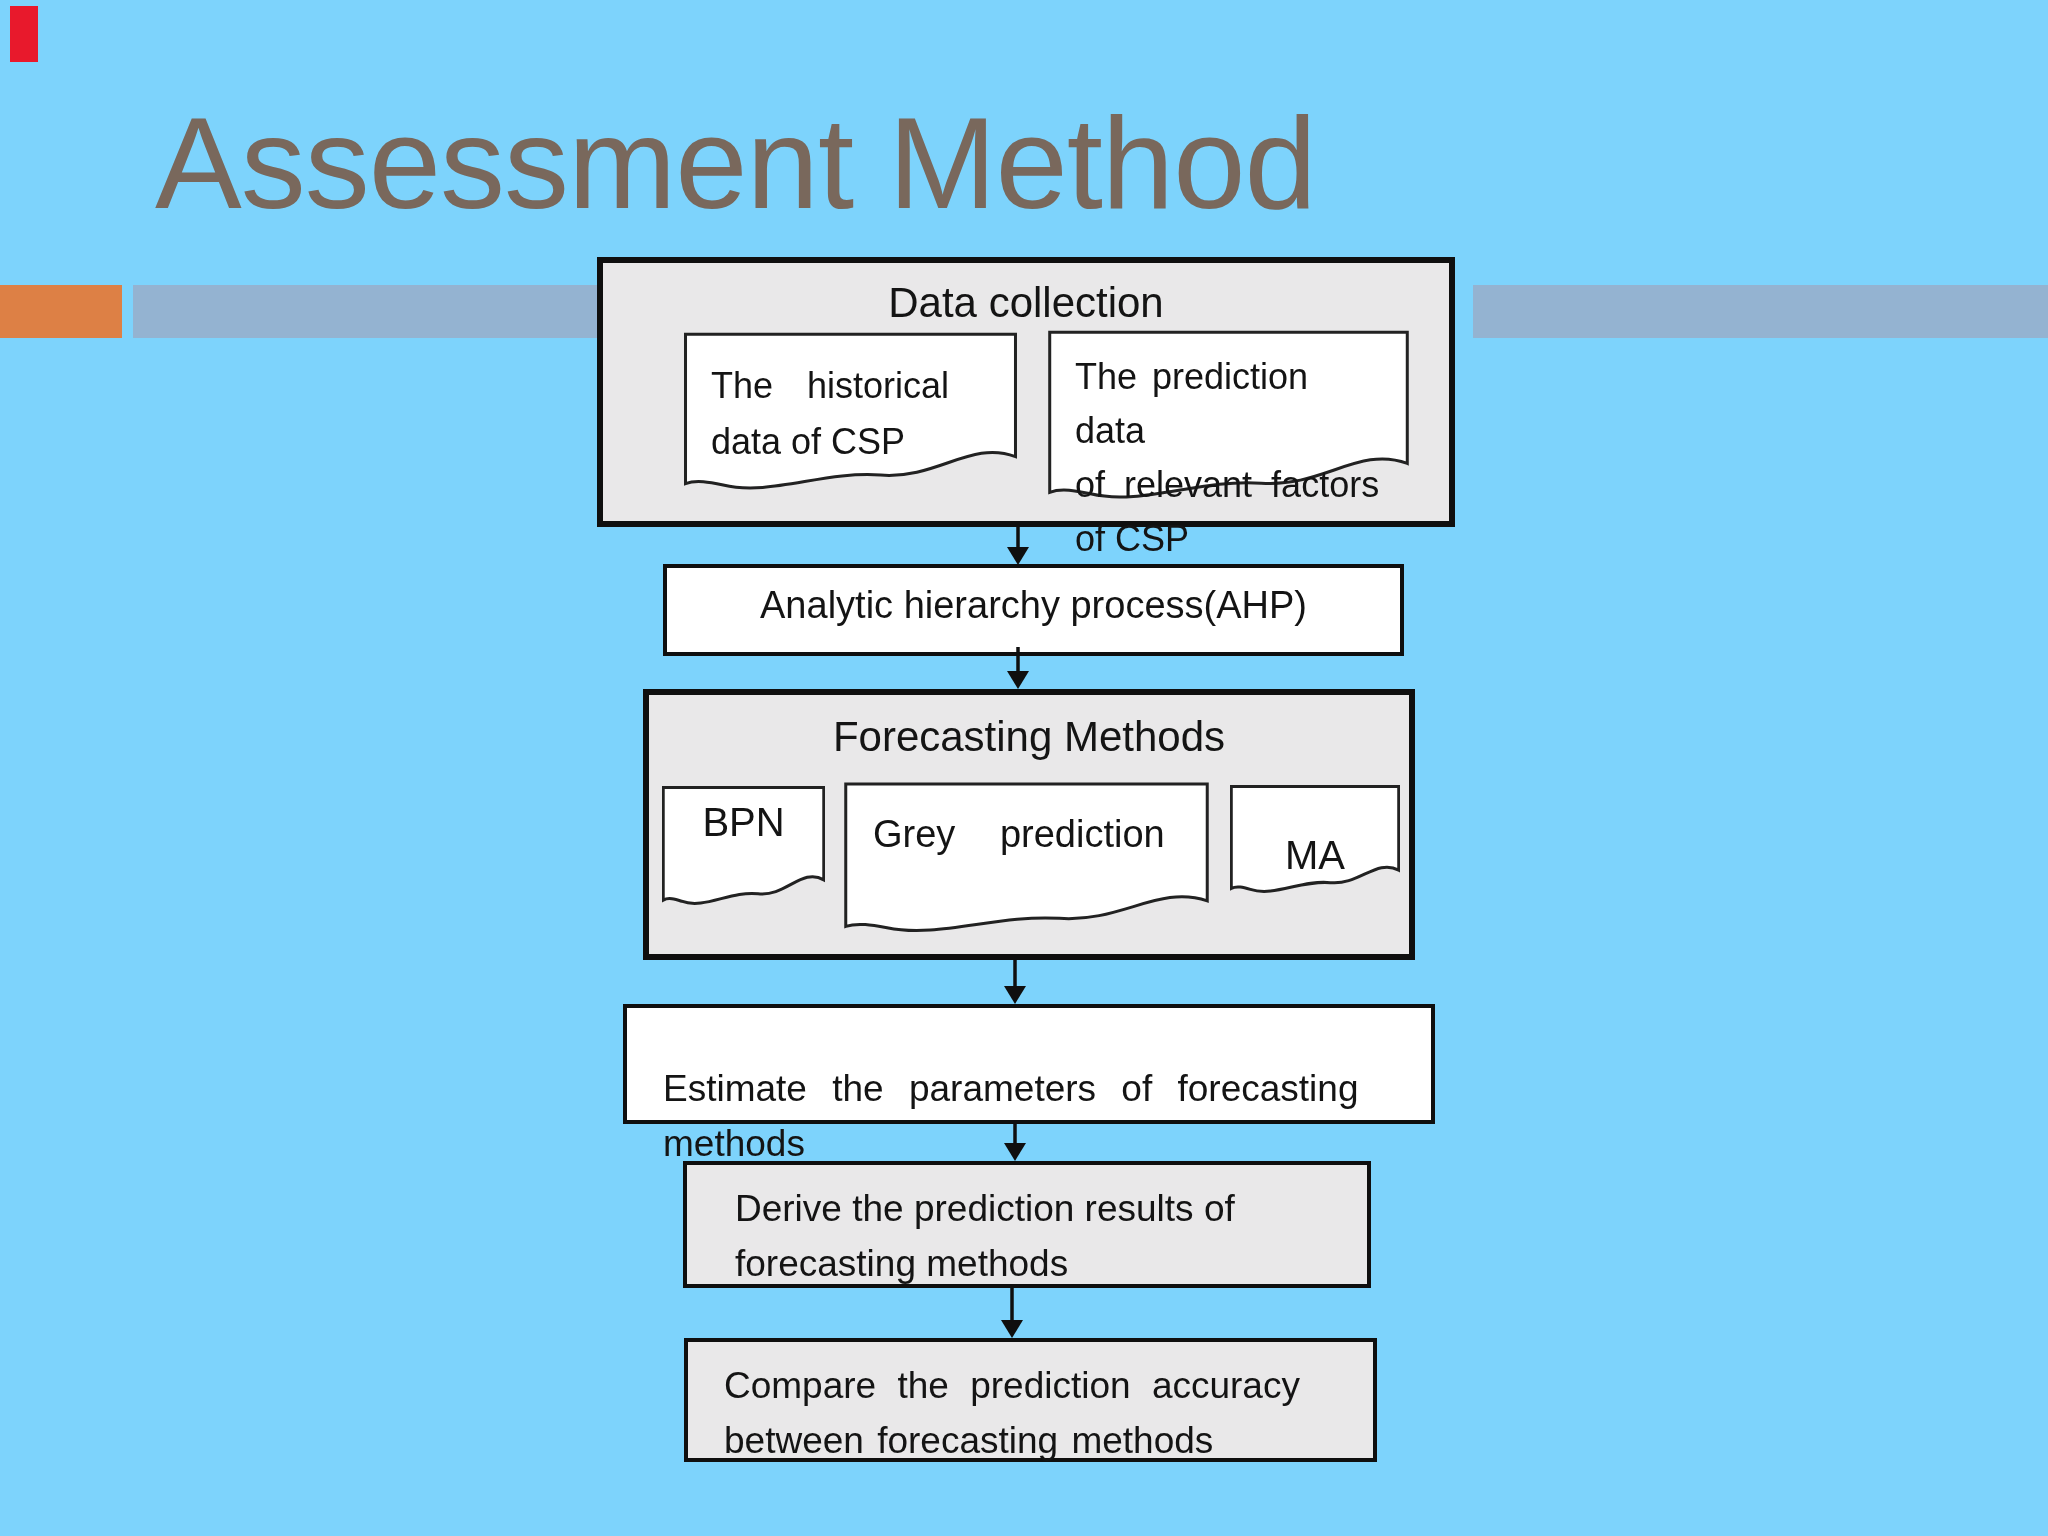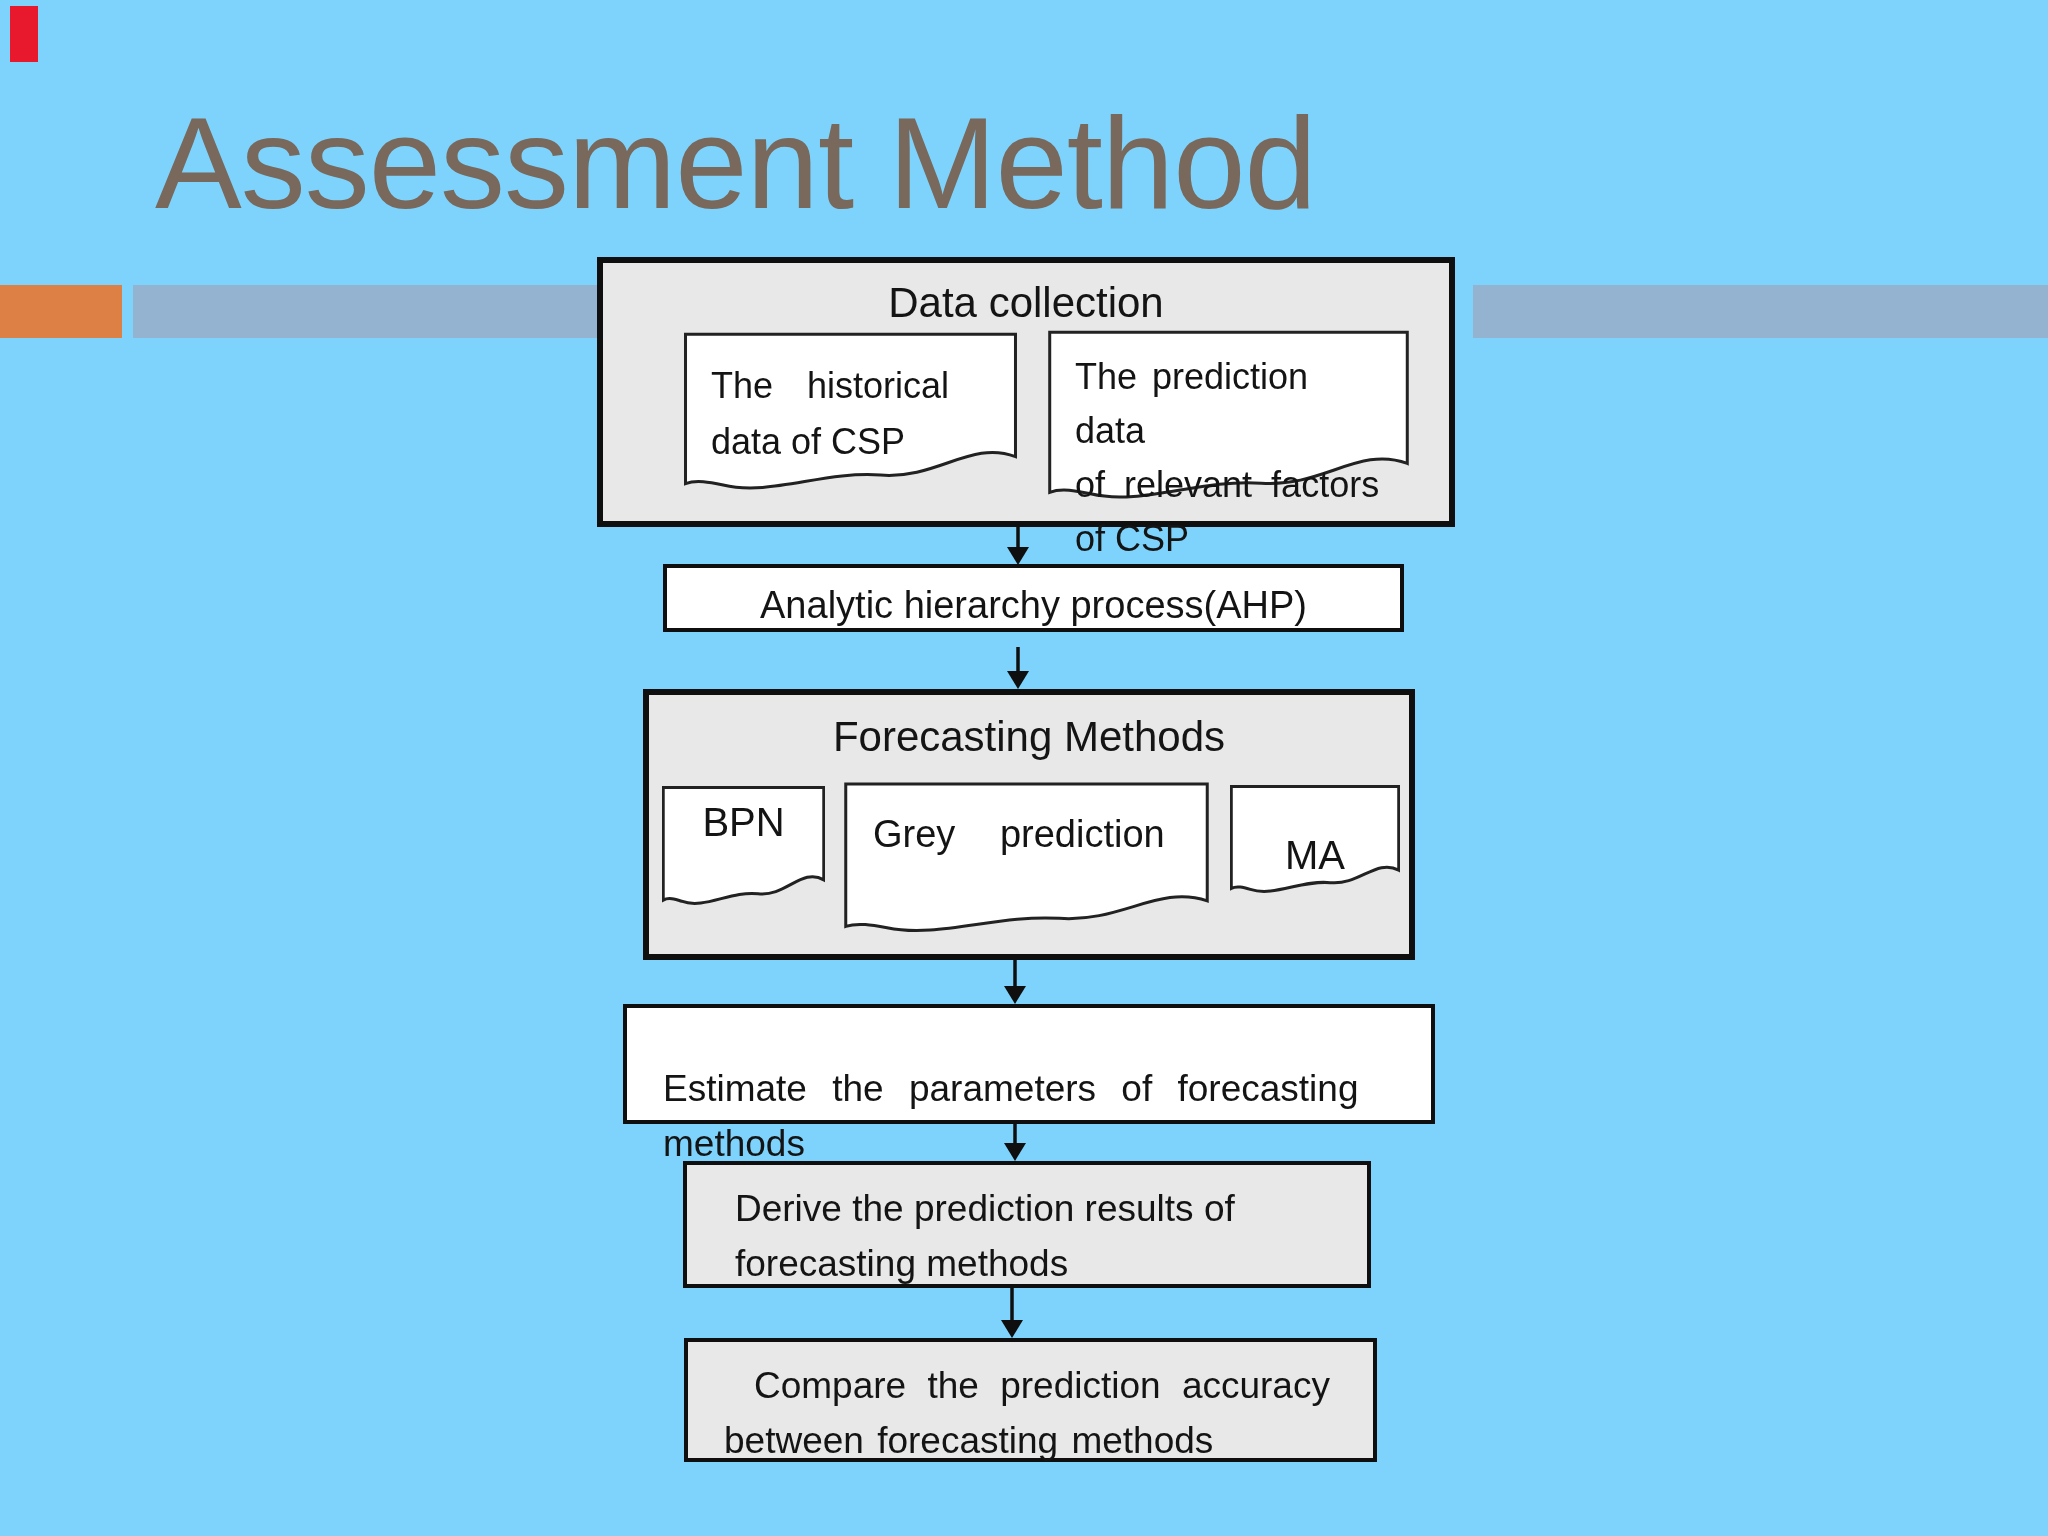--- a/index.html
+++ b/index.html
@@ -30,21 +30,21 @@
   .body-text{position:relative;font-size:37px;line-height:55px;color:#141414;}
   .pad-estimate{padding:16px 30px 0 36px;margin-top:37px;}
   .pad-derive{padding:16px 30px 0 48px;}
   .pad-compare{padding:16px 30px 0 36px;}
   .ahp-label{display:block;text-align:center;font-size:38px;line-height:74px;}
 
   
   .ws24{word-spacing:24px;}
   .ws34{word-spacing:34px;}
   .ws15{word-spacing:15px;}
-  .ws11{word-spacing:11px;margin-left:30px;}
+  .ws11{word-spacing:11px;}
   .ws9{word-spacing:9px;}
   .ws5{word-spacing:5px;}
   .ws3{word-spacing:3px;}
 
   .arrow{position:absolute;width:26px;}
   .line{display:block;}
 </style>
 </head>
 <body>
 
@@ -81,21 +81,21 @@
       <span class="line ws9">of relevant factors</span>
       <span class="line">of CSP</span>
     </div>
   </div>
 
   <svg class="arrow" style="left:1005px;top:527px;height:38px;" viewBox="0 0 26 38" preserveAspectRatio="none">
     <line x1="13" y1="0" x2="13" y2="22" stroke="#0f0f0f" stroke-width="3.5"></line>
     <polygon points="2,20 24,20 13,38" fill="#0f0f0f"></polygon>
   </svg>
 
-  <div class="box" style="left:663px;top:564px;width:741px;height:68px;">
+  <div class="box" style="left:663px;top:564px;width:741px;height:92px;">
     <span class="ahp-label">Analytic hierarchy process(AHP)</span>
   </div>
 
   <svg class="arrow" style="left:1005px;top:647px;height:42px;" viewBox="0 0 26 42" preserveAspectRatio="none">
     <line x1="13" y1="0" x2="13" y2="26" stroke="#0f0f0f" stroke-width="3.5"></line>
     <polygon points="2,24 24,24 13,42" fill="#0f0f0f"></polygon>
   </svg>
 
   <div class="box gray" style="left:643px;top:689px;width:772px;height:271px;">
     <div class="box-header" style="padding-top:18px;">Forecasting Methods</div>

